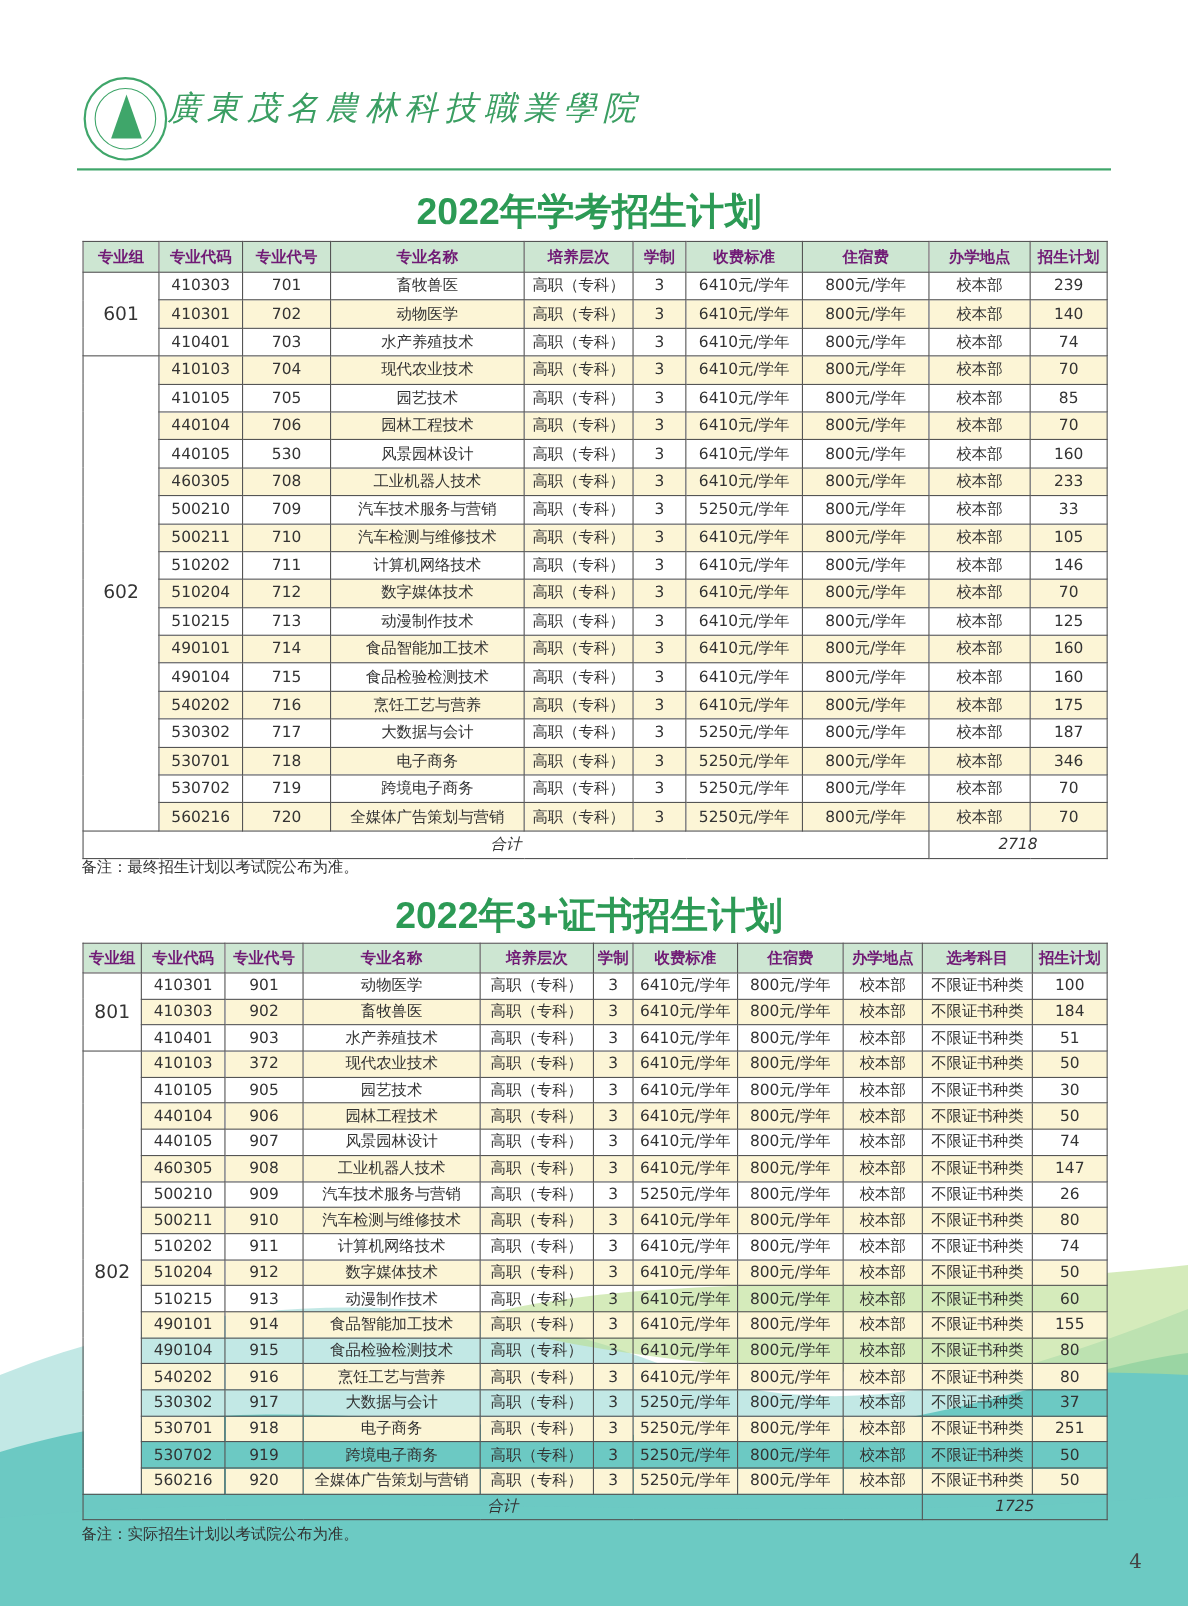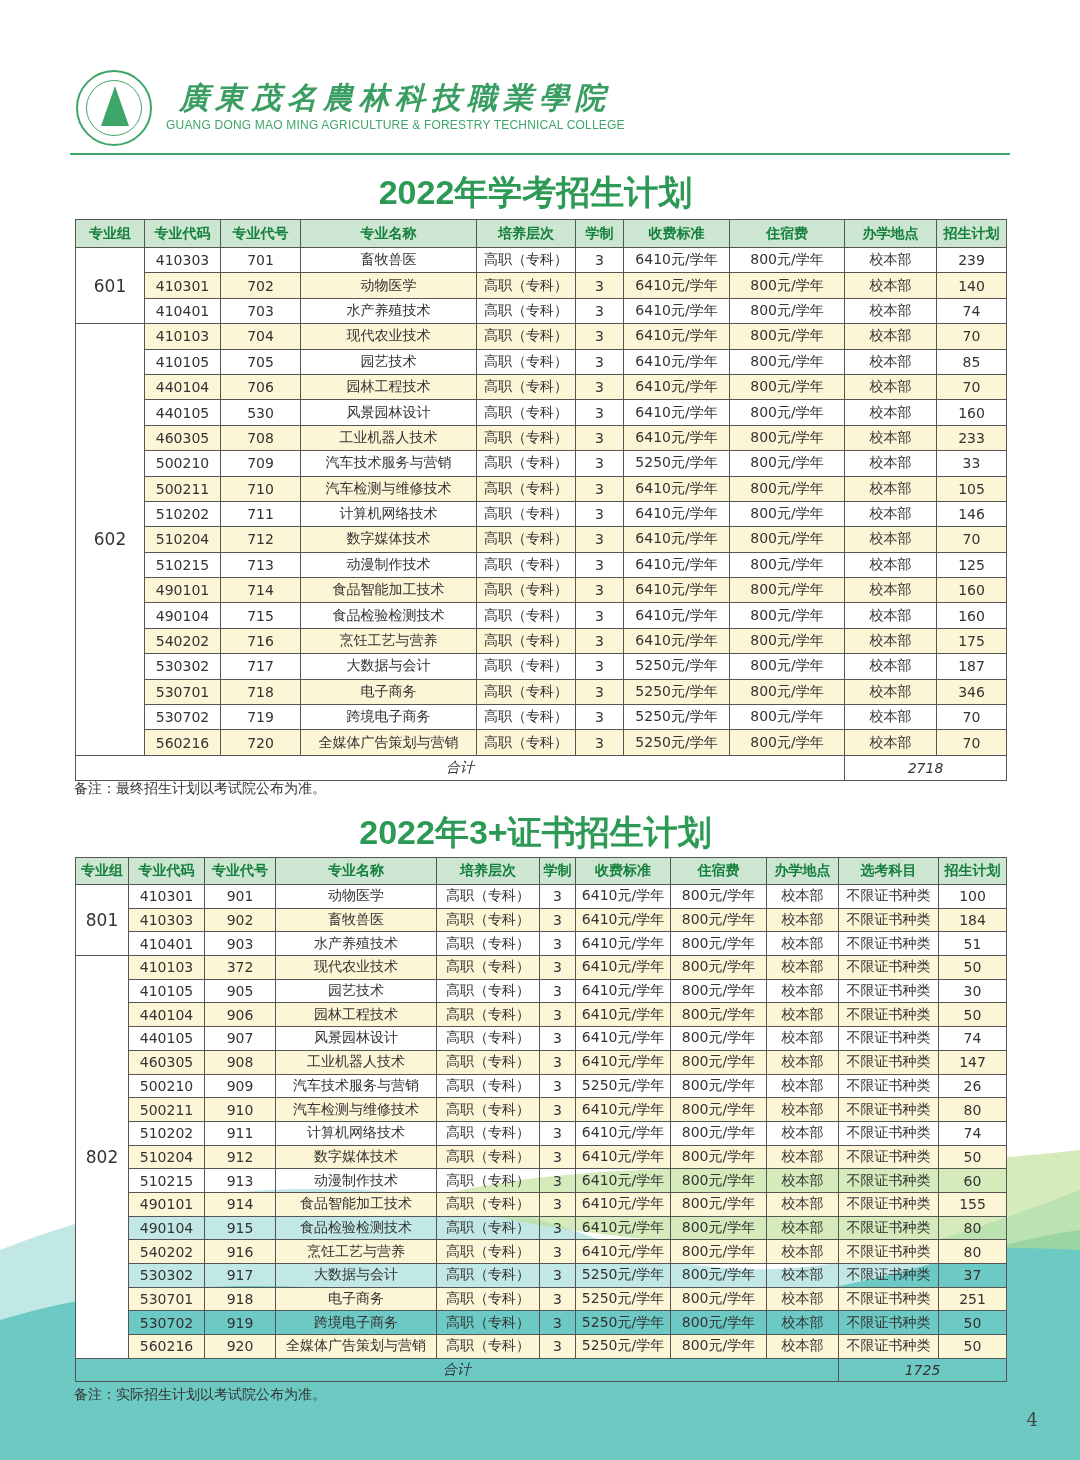--- a/index.html
+++ b/index.html
@@ -2,27 +2,27 @@
 <html><head>
 <meta charset="utf-8">
 <style>
   html,body{margin:0;padding:0;}
   body{width:1080px;height:1460px;position:relative;overflow:hidden;background:#fff;font-family:"DejaVu Sans","Liberation Sans",sans-serif;color:#333;}
   .bg-wave{position:absolute;left:0;right:0;bottom:0;height:330px;z-index:0;}
   .header{position:absolute;left:70px;top:64px;width:950px;height:90px;}
   .logo{position:absolute;left:6px;top:6px;width:76px;height:76px;border-radius:50%;border:2px solid #3fa66a;box-sizing:border-box;}
   .logo .inner{position:absolute;left:8px;top:8px;width:56px;height:56px;border-radius:50%;border:1px solid #3fa66a;box-sizing:border-box;}
   .logo .tree{position:absolute;left:23px;top:14px;width:0;height:0;border-left:14px solid transparent;border-right:14px solid transparent;border-bottom:40px solid #3fa66a;}
-  .cn-name{position:absolute;left:109px;top:14px;font-family:"DejaVu Serif",serif;font-size:30px;color:#3a9e62;letter-spacing:6px;font-style:italic;font-weight:bold;}
+  .cn-name{position:absolute;left:82px;top:14px;font-family:"DejaVu Serif",serif;font-size:30px;color:#3a9e62;letter-spacing:6px;font-style:italic;font-weight:normal;}
   .en-name{position:absolute;left:96px;top:54px;font-family:"Liberation Sans",sans-serif;font-size:12px;color:#3fa66a;letter-spacing:.2px;}
   .hr{position:absolute;left:70px;top:153px;width:940px;height:2px;background:#3fa66a;}
   .title{position:absolute;left:0;width:1071px;text-align:center;font-family:"Liberation Sans",sans-serif;font-weight:bold;font-size:34px;color:#2c9a55;z-index:2;}
   table{position:absolute;border-collapse:collapse;font-size:14px;z-index:2;table-layout:fixed;}
   th,td{border:1px solid #555;text-align:center;padding:0;white-space:nowrap;overflow:hidden;}
-  th{background:#cde6d2;color:#15803d;font-weight:bold;}
+  th{background:#cde6d2;color:#701a75;font-weight:bold;}
   tr.alt td.c{background:#fcf5d6;}
   td.group{background:#fff;font-size:17px;margin-top:37px;}
   tr.total td{background:transparent;font-style:italic;}
   .note{position:absolute;left:74px;font-size:14px;color:#333;z-index:2;}
   .pageno{position:absolute;right:42px;bottom:30px;font-family:"DejaVu Serif",serif;font-size:18px;color:#444;z-index:2;}
   #t1{left:75px;top:219px;width:931px;}
   #t1 th{height:27px;}
   #t1 td{height:24.4px;}
   #t2{left:75px;top:857px;width:931px;}
   #t2 th{height:26px;}
@@ -37,21 +37,20 @@
   <path d="M420,70 C600,20 820,50 1080,20 L1080,120 C900,110 700,140 420,70 Z" fill="#b9dd8e" opacity="0.6"></path>
   <path d="M0,250 C300,220 700,260 1080,230 L1080,330 L0,330 Z" fill="#6ccac3" opacity="0.7"></path>
 </svg>
 
 <div class="header">
   <div class="logo">
     <div class="inner"></div>
       <div class="tree"></div>
   </div>
   <div class="cn-name">廣東茂名農林科技職業學院</div>
-  <div class="en-name">GUANG DONG MAO MING AGRICULTURE &amp; FORESTRY TECHNICAL COLLEGE</div>
 </div>
 <div class="hr"></div>
 
 <div class="title" style="top:170px;">2022年学考招生计划</div>
 <table id="t1">
   <colgroup>
     <col style="width:69px">
       <col style="width:76px">
       <col style="width:80px">
       <col style="width:176px">

